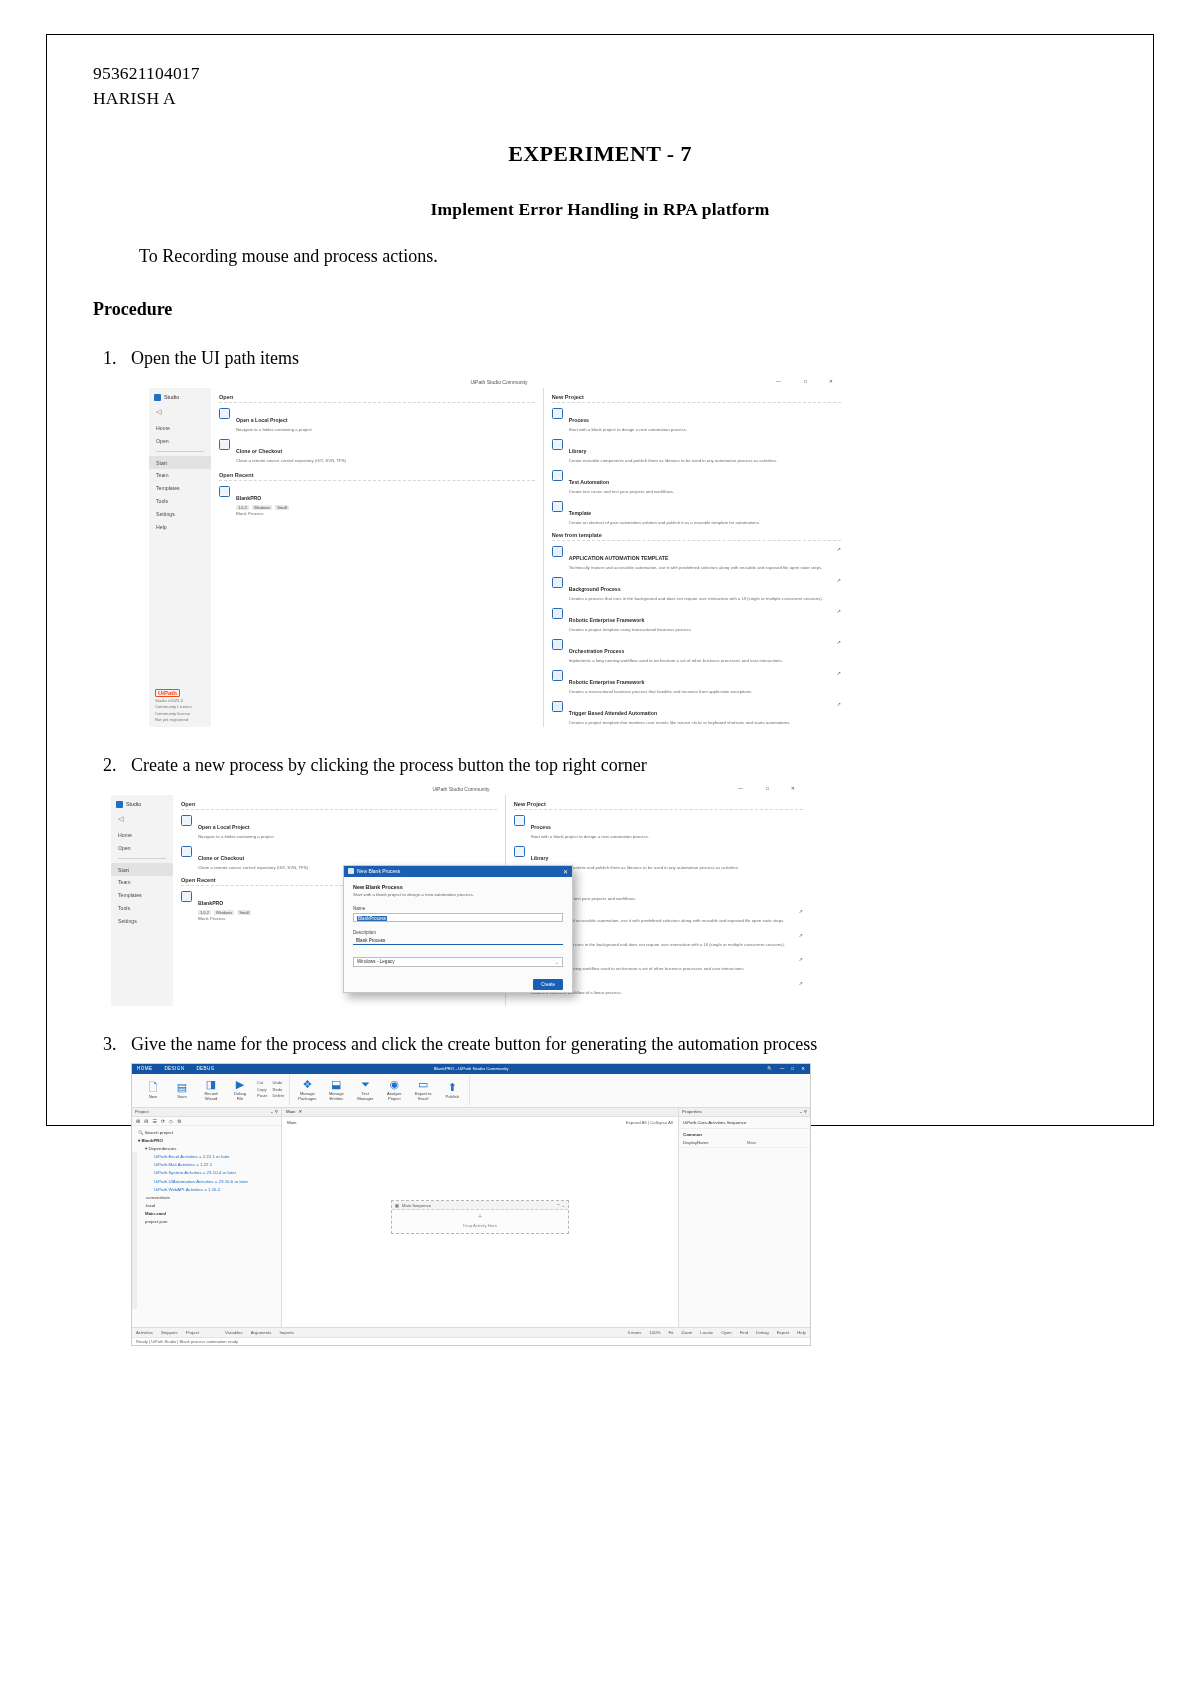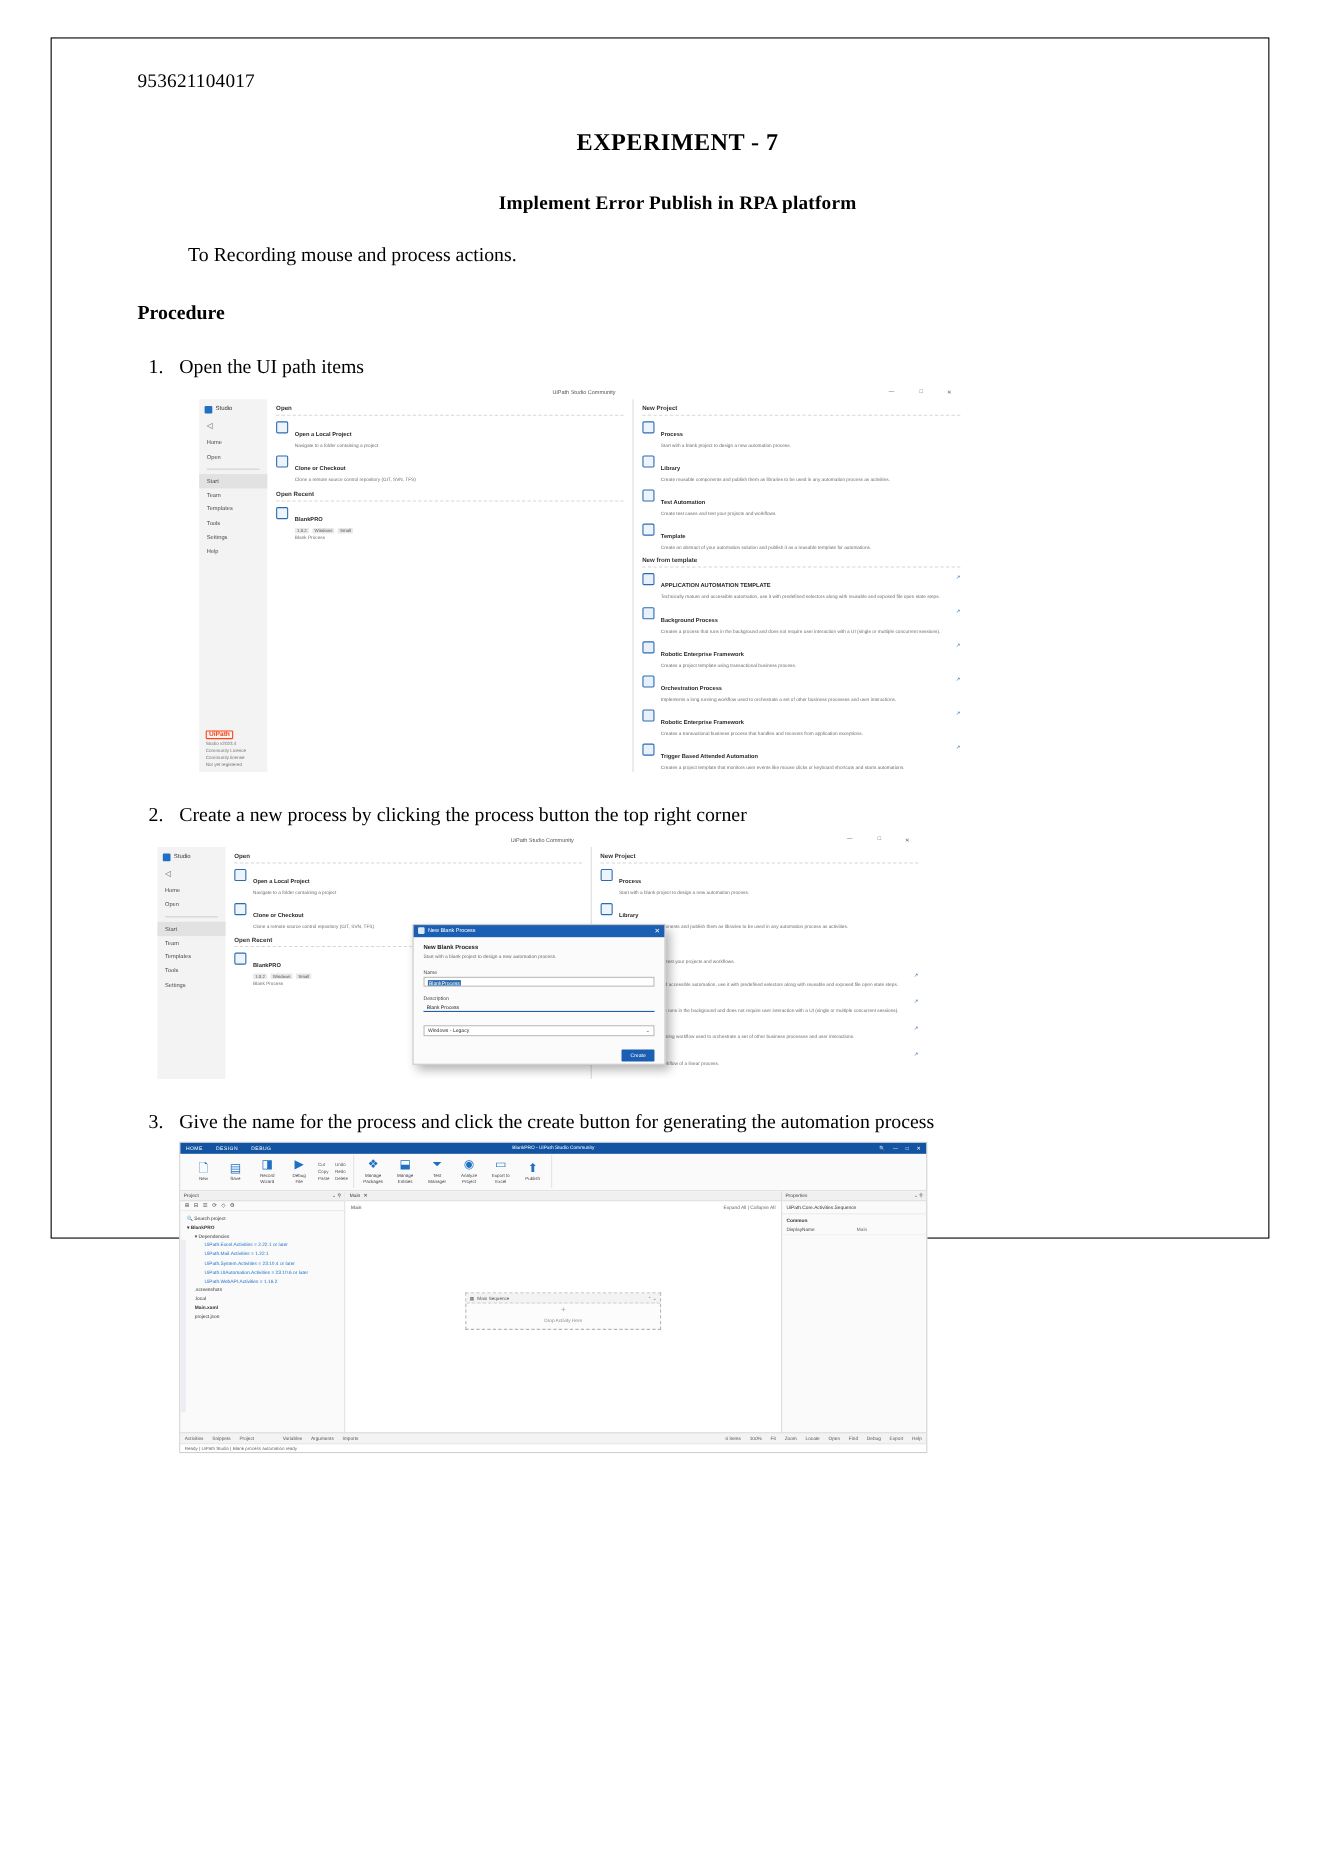--- a/index.html
+++ b/index.html
@@ -10,21 +10,20 @@
     font-family:"Liberation Serif", serif;
     color:#000;
     overflow:hidden;
   }
   .page {
     position:absolute;
     left:46px; top:34px;
     width:1108px; height:1092px;
     border:1.5px solid #000;
     background:#fff;
-    padding-left:32px;
   }
   .inner { padding:26px 46px 0 46px; }
 
   .sid { font-size:17.5px; line-height:1.42; letter-spacing:.2px; }
   .title {
     text-align:center; font-weight:bold; font-size:22px;
     margin-top:30px; letter-spacing:.4px;
   }
   .subtitle {
     text-align:center; font-weight:bold; font-size:17.5px;
@@ -194,23 +193,24 @@
   }
   .sb-leftstrip { position:absolute; left:0; top:44px; bottom:18px; width:5px; background:#eceef1; }
 </style>
 </head>
 <body>
 
 <div class="page">
   <div class="inner">
 
     <div class="sid">953621104017</div>
+    <div class="sid">HARISH A</div>
 
     <div class="title">EXPERIMENT -  7</div>
-    <div class="subtitle">Implement Error Publish in RPA platform</div>
+    <div class="subtitle">Implement Error Handling in RPA platform</div>
 
     <div class="aim-b">To Recording mouse and process actions.</div>
 
     <div class="proc-h">Procedure</div>
 
     <ol class="steps">
 
       <li>
         <div class="step-line">
           <span class="step-num">1.</span>

